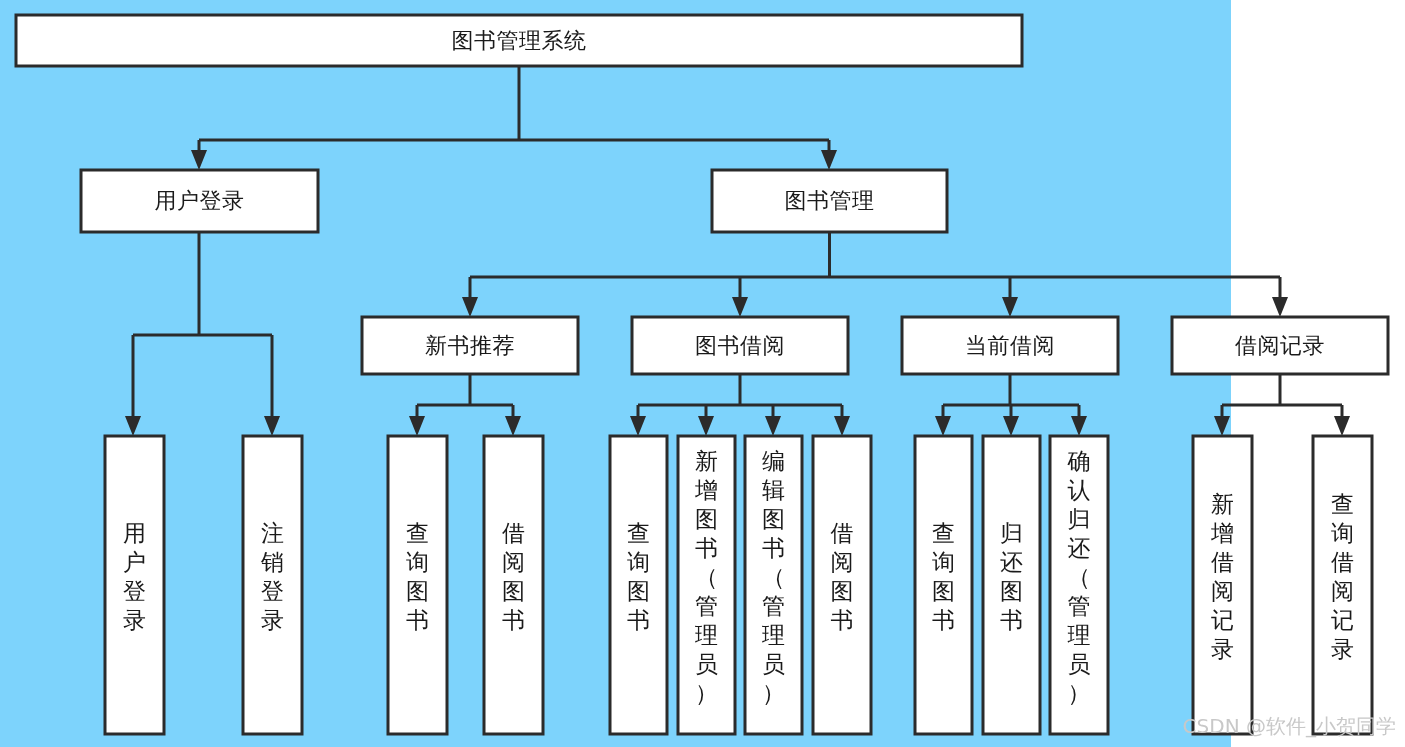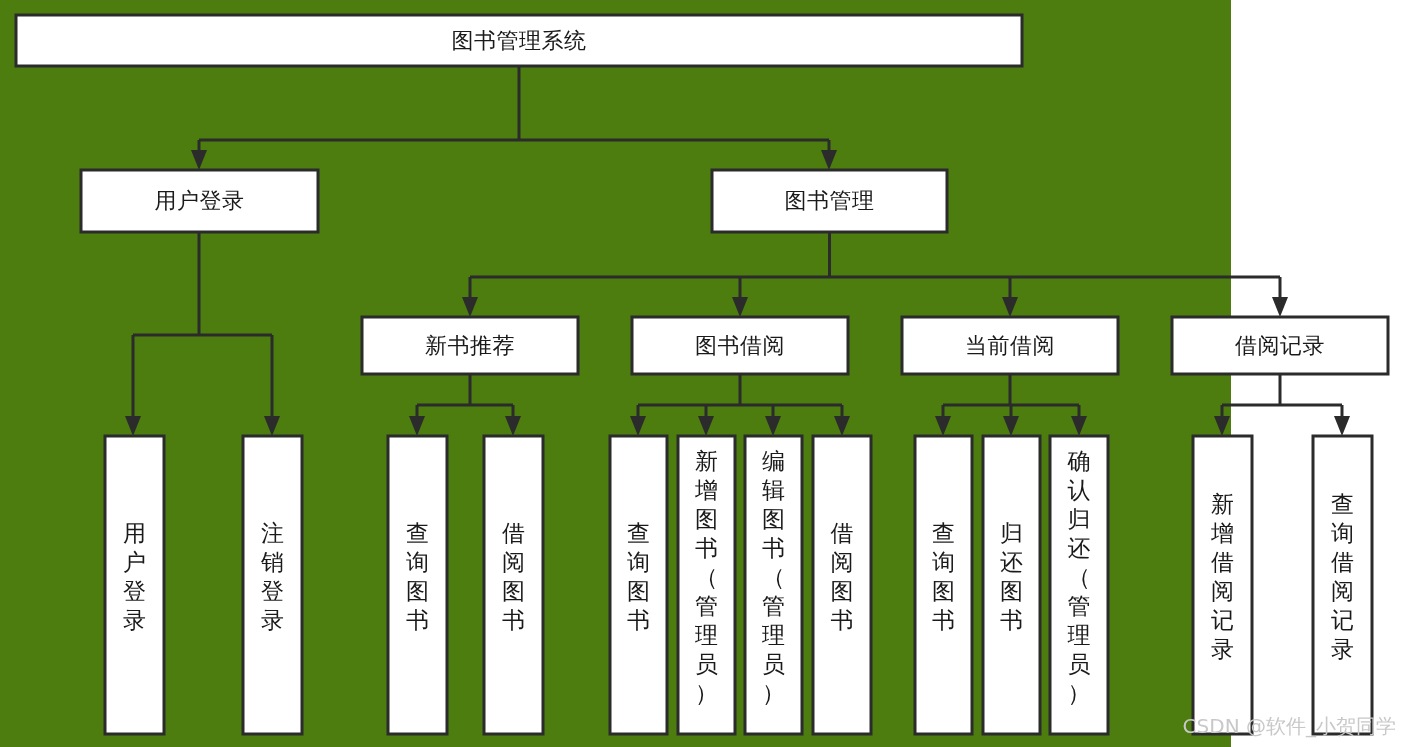--- a/index.html
+++ b/index.html
@@ -11,21 +11,21 @@
   body {
     width: 1405px;
     height: 747px;
     font-family: "DejaVu Sans", "Liberation Sans", sans-serif;
     overflow: hidden;
   }
   #diagram-root {
     position: relative;
     width: 1231px;
     height: 747px;
-    background: #4d7c0f;
+    background: #7dd3fc;
     text-decoration: underline;
   }
   svg#chart-svg {
     display: block;
     width: 1405px;
     height: 747px;
   }
   .node-box {
     fill: #ffffff;
     stroke: #2b2b2b;

